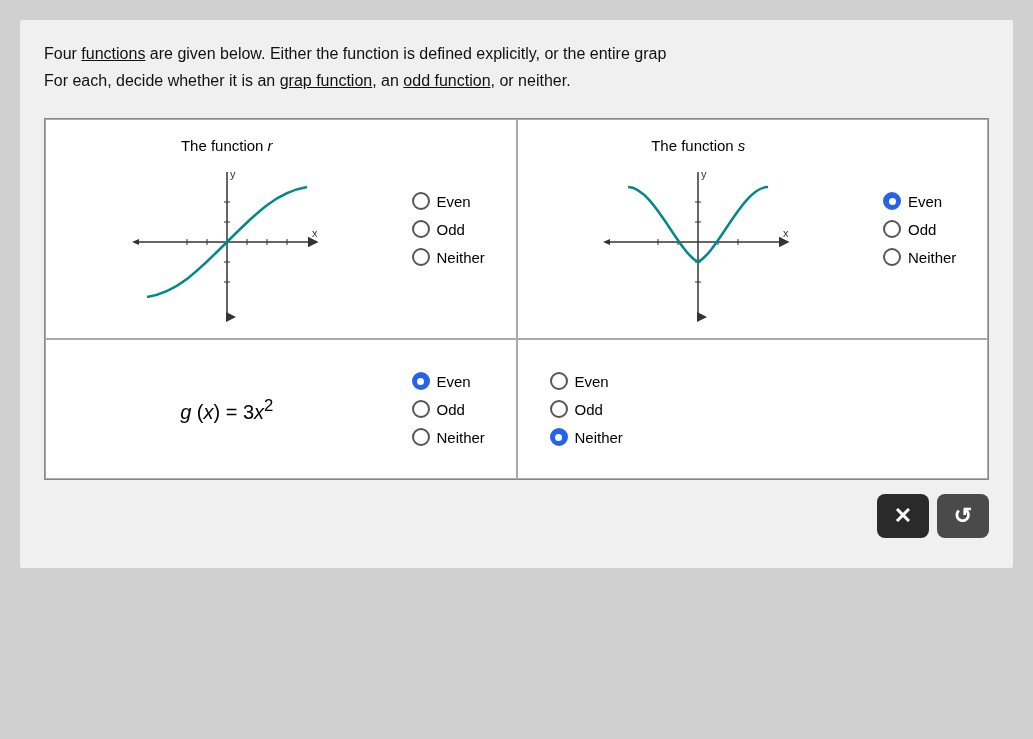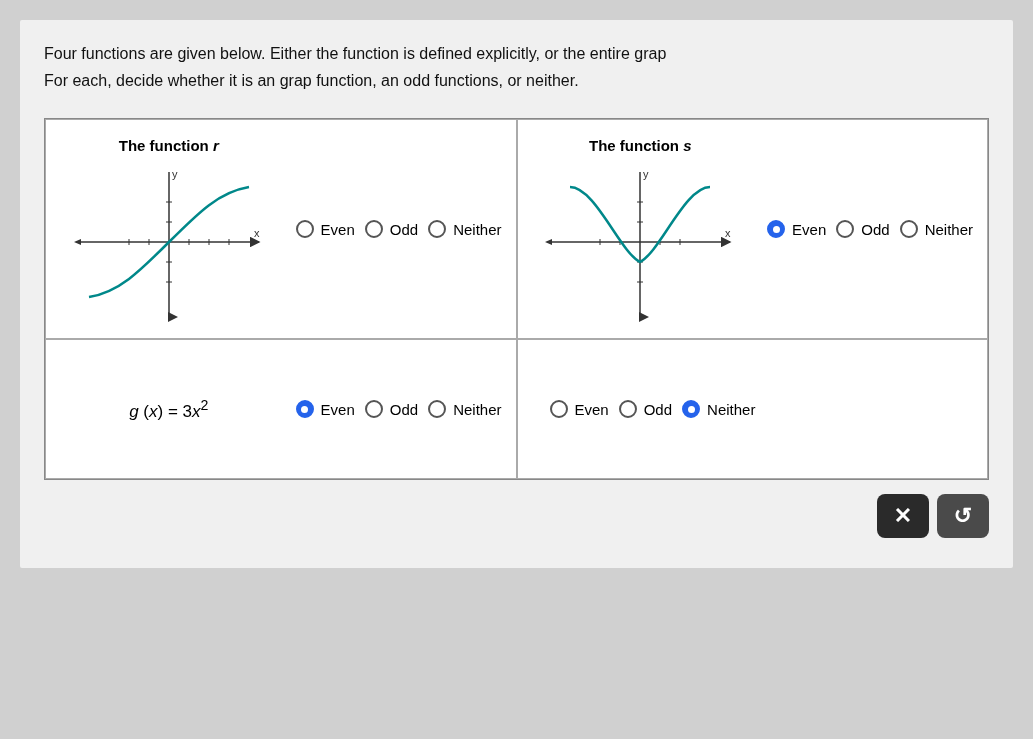--- a/index.html
+++ b/index.html
@@ -18,20 +18,21 @@
       padding: 20px 24px 30px;
       border-radius: 2px;
     }
     .instruction {
       font-size: 16px;
       line-height: 1.7;
       margin-bottom: 24px;
       color: #111;
     }
     .instruction a, .underline {
+      text-decoration: underline;
       color: inherit;
       text-align: center;
     }
     .grid {
       display: grid;
       grid-template-columns: 1fr 1fr;
       grid-template-rows: auto auto;
       border: 1.5px solid #888;
       background: #fff;
     }
@@ -44,26 +45,27 @@
       min-height: 220px;
     }
     .cell-graph {
       flex: 1;
       display: flex;
       flex-direction: column;
       align-items: center;
     }
     .cell-title {
       font-size: 15px;
-      font-weight: bold;
+      font-weight: normal;
       margin-bottom: 8px;
       text-align: center;
     }
     .cell-options {
       display: flex;
+      flex-direction: column;
       gap: 10px;
       margin-left: 18px;
       min-width: 90px;
     }
     .radio-option {
       display: flex;
       align-items: center;
       gap: 7px;
       font-size: 15px;
       cursor: pointer;
@@ -102,21 +104,21 @@
       align-items: center;
     }
     .cell-equation {
       flex: 1;
       display: flex;
       align-items: center;
       justify-content: center;
       font-size: 16px;
     }
     .eq-text {
-      font-size: 17px;
+      font-size: 20px;
     }
     .bottom-bar {
       display: flex;
       justify-content: flex-end;
       gap: 8px;
       margin-top: 14px;
     }
     .action-btn {
       width: 52px;
       height: 44px;
@@ -137,21 +139,21 @@
       background: #4a4a4a;
       color: #fff;
     }
   </style>
 </head>
 <body>
 
 <div class="page">
   <div class="instruction">
     <p>Four <span class="underline">functions</span> are given below. Either the function is defined explicitly, or the entire grap</p>
-    <p>For each, decide whether it is an <span class="underline">grap function</span>, an <span class="underline">odd functions</span>, or neither.</p>
+    <p>For each, decide whether it is an <span class="underline">grap function</span>, an <span class="underline">odd function</span>, or neither.</p>
   </div>
 
   <div class="grid">
 
     <div class="cell">
       <div class="cell-graph">
         <div class="cell-title">The function <em>r</em></div>
         <div class="graph-area">
           <svg width="200" height="160" viewBox="0 0 200 160">
 

